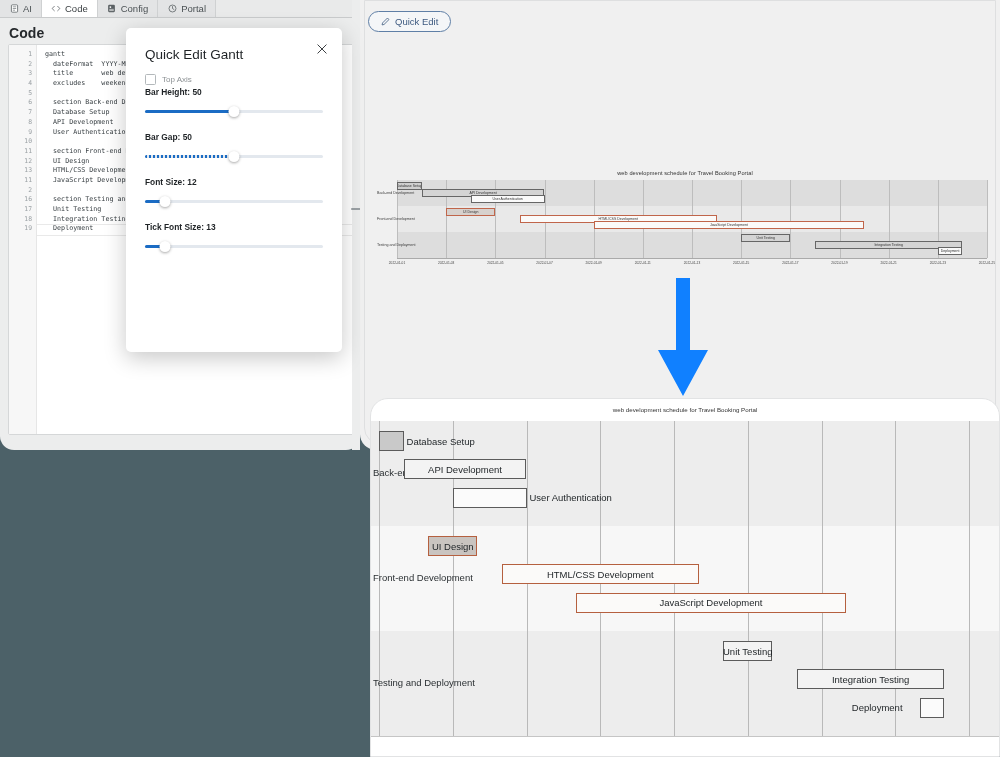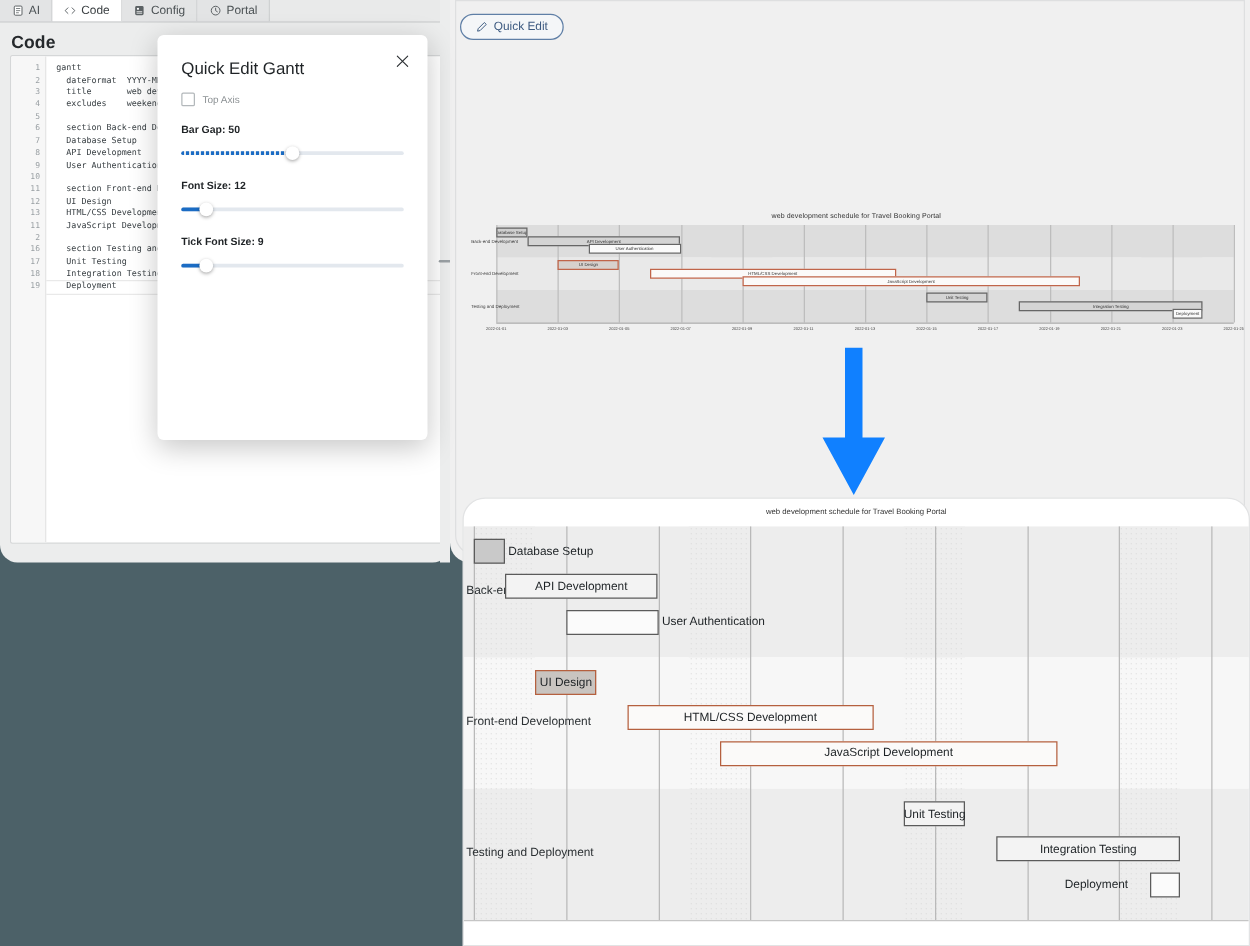--- a/index.html
+++ b/index.html
@@ -175,21 +175,21 @@
   #dlg-title{
     position:absolute;left:19px;top:19px;
     font-size:13.5px;color:#1f2326;
   }
   #dlg-close{
     position:absolute;right:13px;top:14px;width:14px;height:14px;
     display:flex;align-items:center;justify-content:center;
     color:#2a2e31;font-size:13px;cursor:pointer;line-height:1;
   }
   #dlg-body{position:absolute;left:19px;top:46px;right:19px;}
-  .chk-row{display:flex;align-items:center;gap:6px;margin-bottom:13px;}
+  .chk-row{display:flex;align-items:center;gap:6px;margin-bottom:2px;}
   .chk-box{width:9px;height:9px;border:1px solid #b3b8bb;border-radius:1.5px;background:#fff;}
   .chk-label{font-size:8px;color:#8c9194;}
   .field{margin-bottom:15px;}
   .field-label{font-size:8.4px;font-weight:bold;color:#1f2326;margin-bottom:9px;}
   .slider{position:relative;height:11px;}
   .track{position:absolute;left:0;right:0;top:4px;height:2.6px;border-radius:2px;background:#e3e8ee;}
   .fill{position:absolute;left:0;top:4px;height:2.6px;border-radius:2px;background:#1b6cc4;}
   .knob{position:absolute;top:0;width:11px;height:11px;border-radius:50%;
         background:#fff;box-shadow:0 1px 3px rgba(0,0,0,.35);transform:translateX(-50%);}
   .dash{position:absolute;top:4px;height:2.6px;border-radius:2px;
@@ -414,20 +414,28 @@
         <path d="M1 1l10 10M11 1L1 11" stroke="#2a2e31" stroke-width="1.1" stroke-linecap="round"></path>
       </svg>
   </div>
   <div id="dlg-body">
 
     <div class="chk-row">
       <div class="chk-box"></div>
       <div class="chk-label">Top Axis</div>
     </div>
 
+    <div class="field">
+      <div class="field-label">Bar Height: 50</div>
+      <div class="slider">
+        <div class="track"></div>
+        <div class="fill" style="width:50%"></div>
+        <div class="knob" style="left:50%"></div>
+      </div>
+    </div>
 
     <div class="field">
       <div class="field-label">Bar Gap: 50</div>
       <div class="slider">
         <div class="track"></div>
         <div class="dash" style="left:0;width:50%"></div>
         <div class="knob" style="left:50%"></div>
       </div>
     </div>
 
@@ -436,21 +444,21 @@
       <div class="field-label">Font Size: 12</div>
       <div class="slider">
         <div class="track"></div>
         <div class="fill" style="width:11%"></div>
         <div class="knob" style="left:11%"></div>
       </div>
     </div>
 
 
     <div class="field">
-      <div class="field-label">Tick Font Size: 9</div>
+      <div class="field-label">Tick Font Size: 13</div>
       <div class="slider">
         <div class="track"></div>
         <div class="fill" style="width:11%"></div>
         <div class="knob" style="left:11%"></div>
       </div>
     </div>
 
   </div>
 </div>
 

